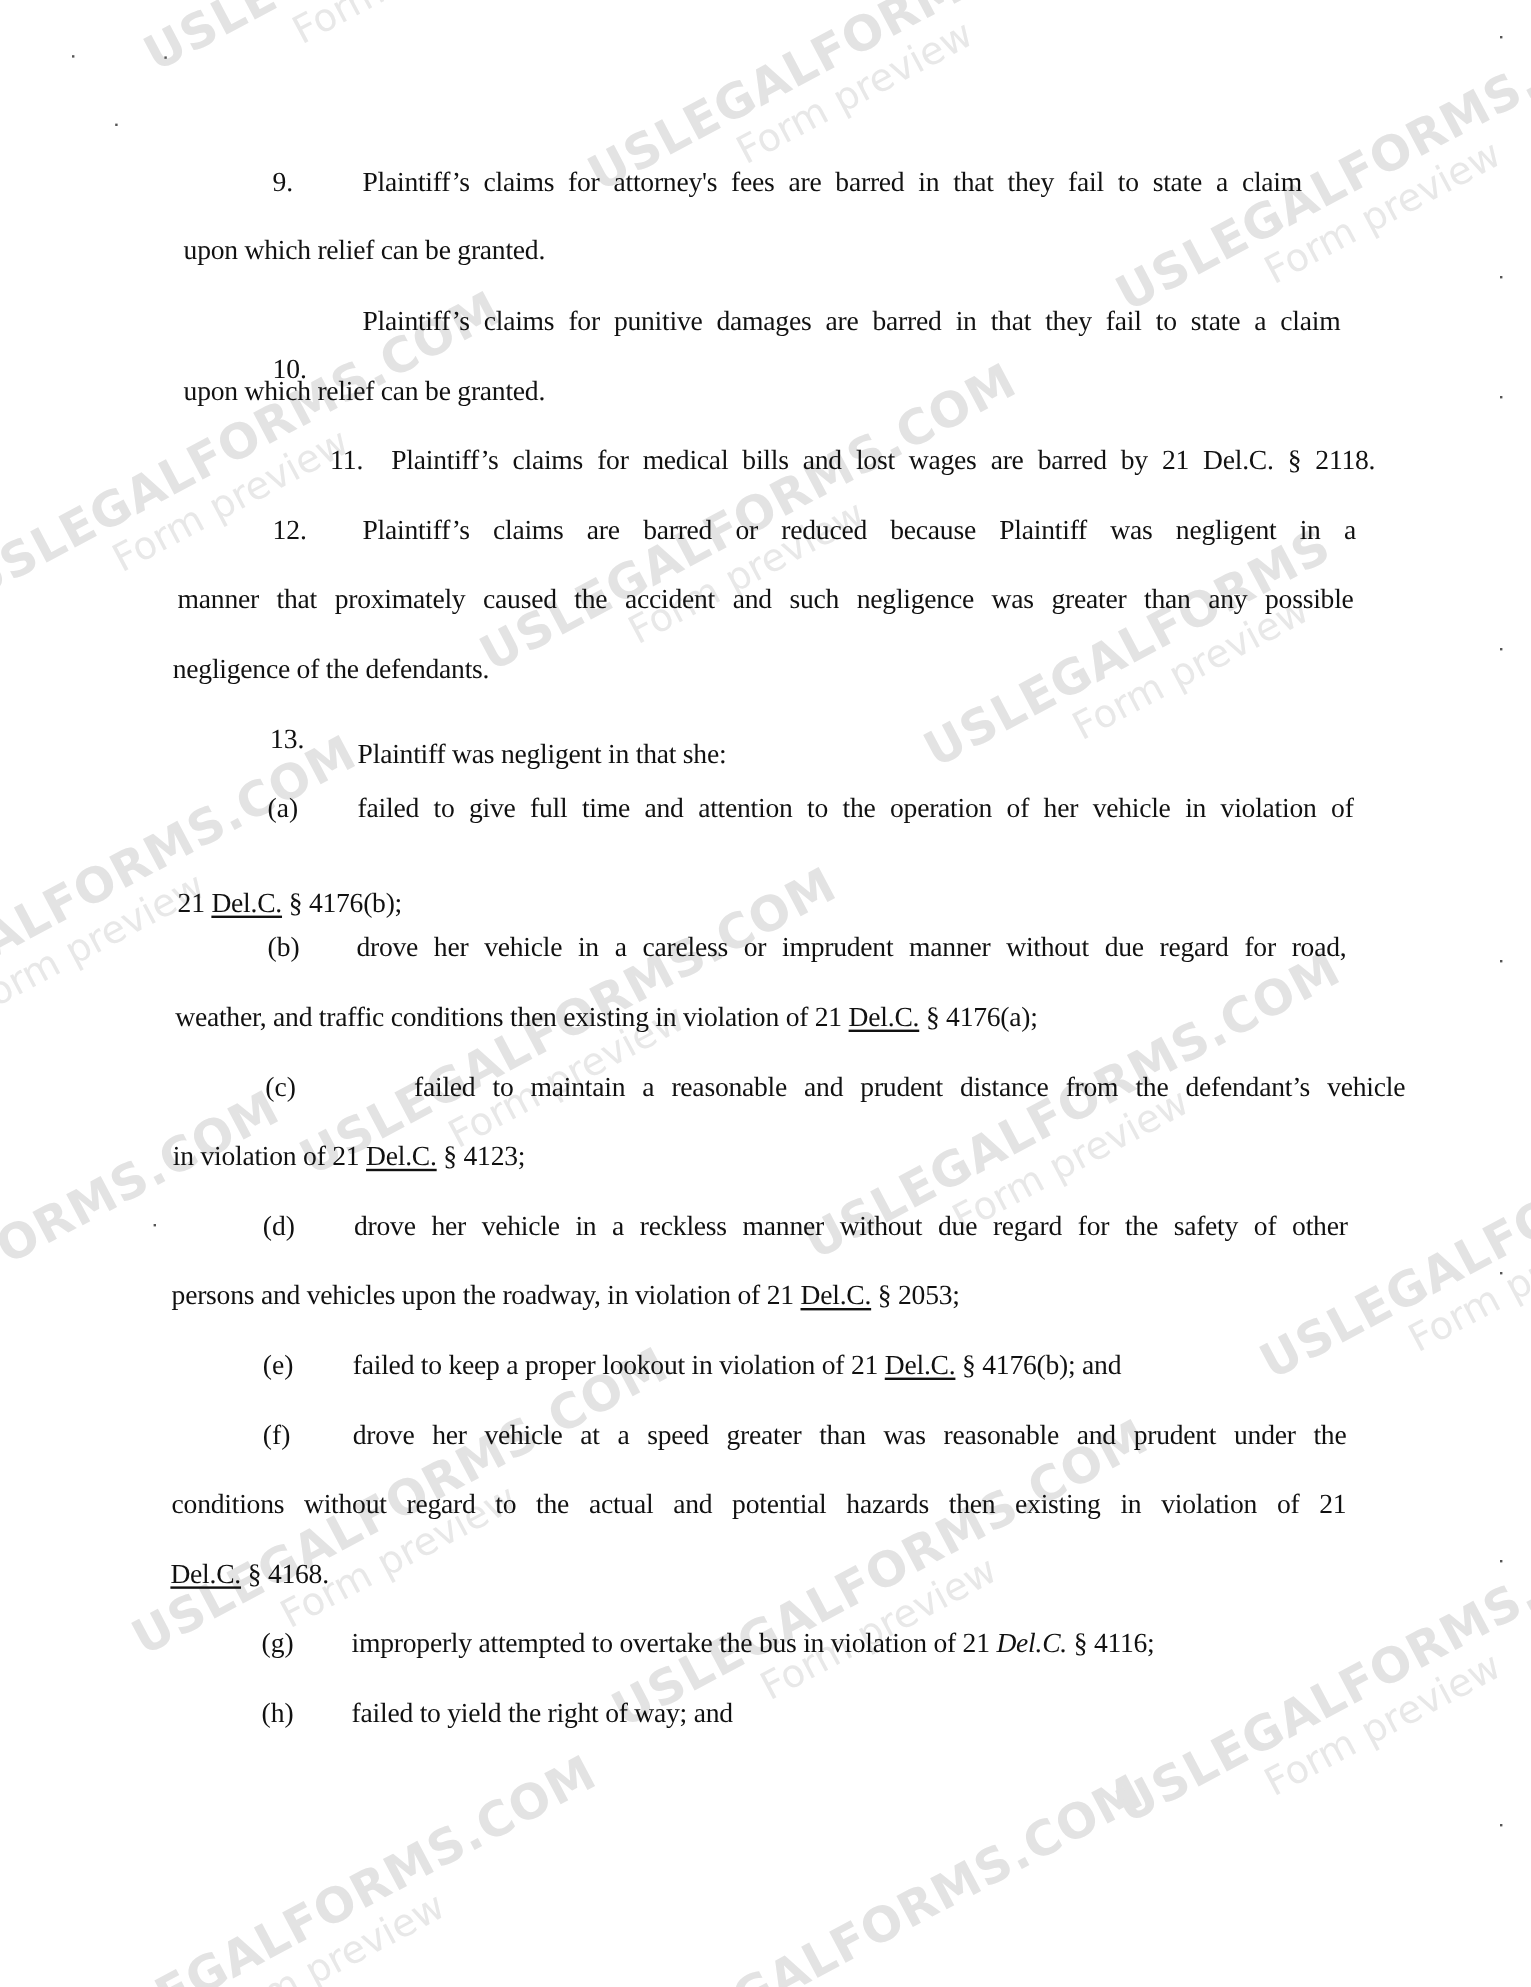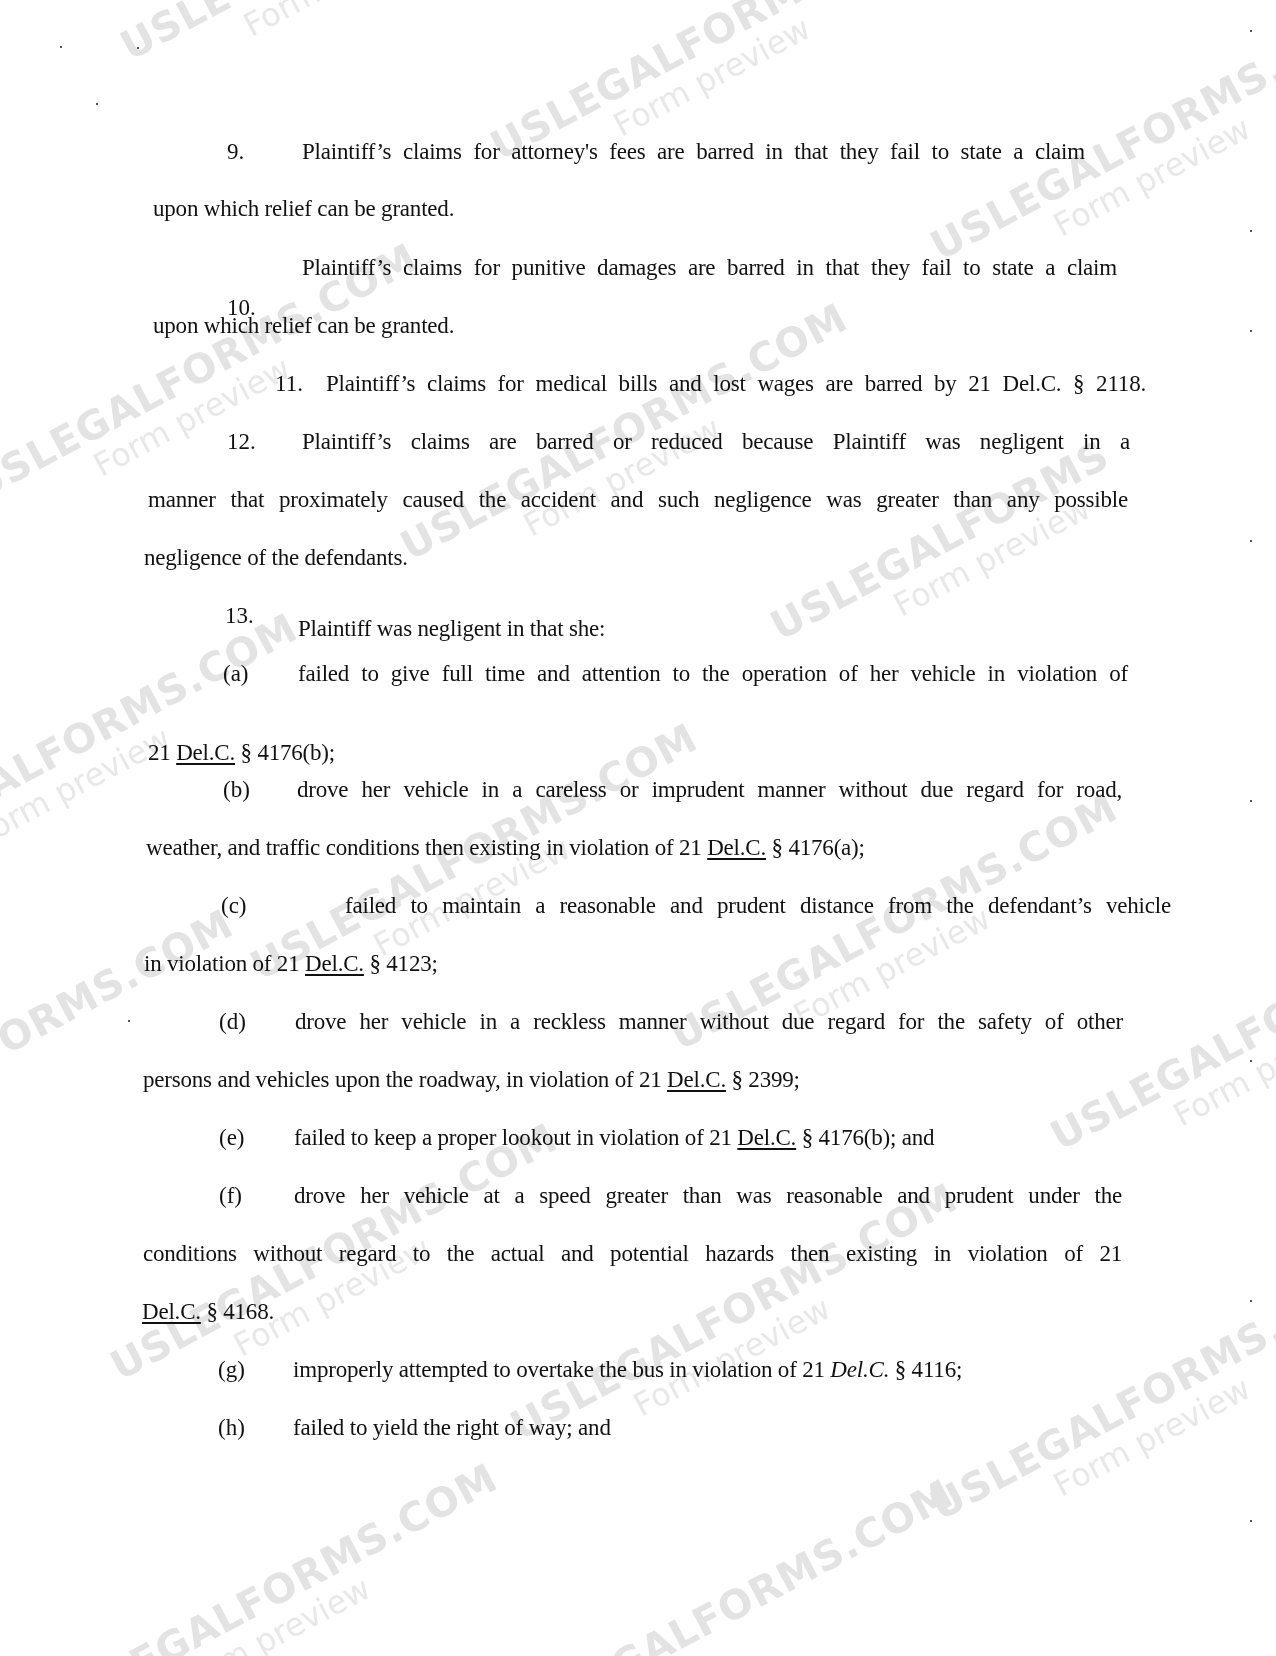--- a/index.html
+++ b/index.html
@@ -193,21 +193,21 @@
 
     <span class="num" style="left:221px; top:892px;">(c)</span>
     <div class="line justify" style="left:297px; top:892px; width:826px;margin-left:48px;">failed to maintain a reasonable and prudent distance from the defendant’s vehicle</div>
     <div class="line" style="left:144px; top:950px;">
       <span>in violation of 21 </span><u class="cite">Del.C.</u><span> § 4123;</span>
     </div>
 
     <span class="num" style="left:219px; top:1008px;">(d)</span>
     <div class="line justify" style="left:295px; top:1008px; width:828px;">drove her vehicle in a reckless manner without due regard for the safety of other</div>
     <div class="line" style="left:143px; top:1066px;">
-      <span>persons and vehicles upon the roadway, in violation of 21 </span><u class="cite">Del.C.</u><span> § 2399;</span>
+      <span>persons and vehicles upon the roadway, in violation of 21 </span><u class="cite">Del.C.</u><span> § 2053;</span>
     </div>
 
     <span class="num" style="left:219px; top:1124px;">(e)</span>
     <div class="line" style="left:294px; top:1124px;">
       <span>failed to keep a proper lookout in violation of 21 </span><u class="cite">Del.C.</u><span> § 4176(b); and</span>
     </div>
 
     <span class="num" style="left:219px; top:1182px;">(f)</span>
     <div class="line justify" style="left:294px; top:1182px; width:828px;">drove her vehicle at a speed greater than was reasonable and prudent under the</div>
     <div class="line justify" style="left:143px; top:1240px; width:979px;">conditions without regard to the actual and potential hazards then existing in violation of 21</div>

